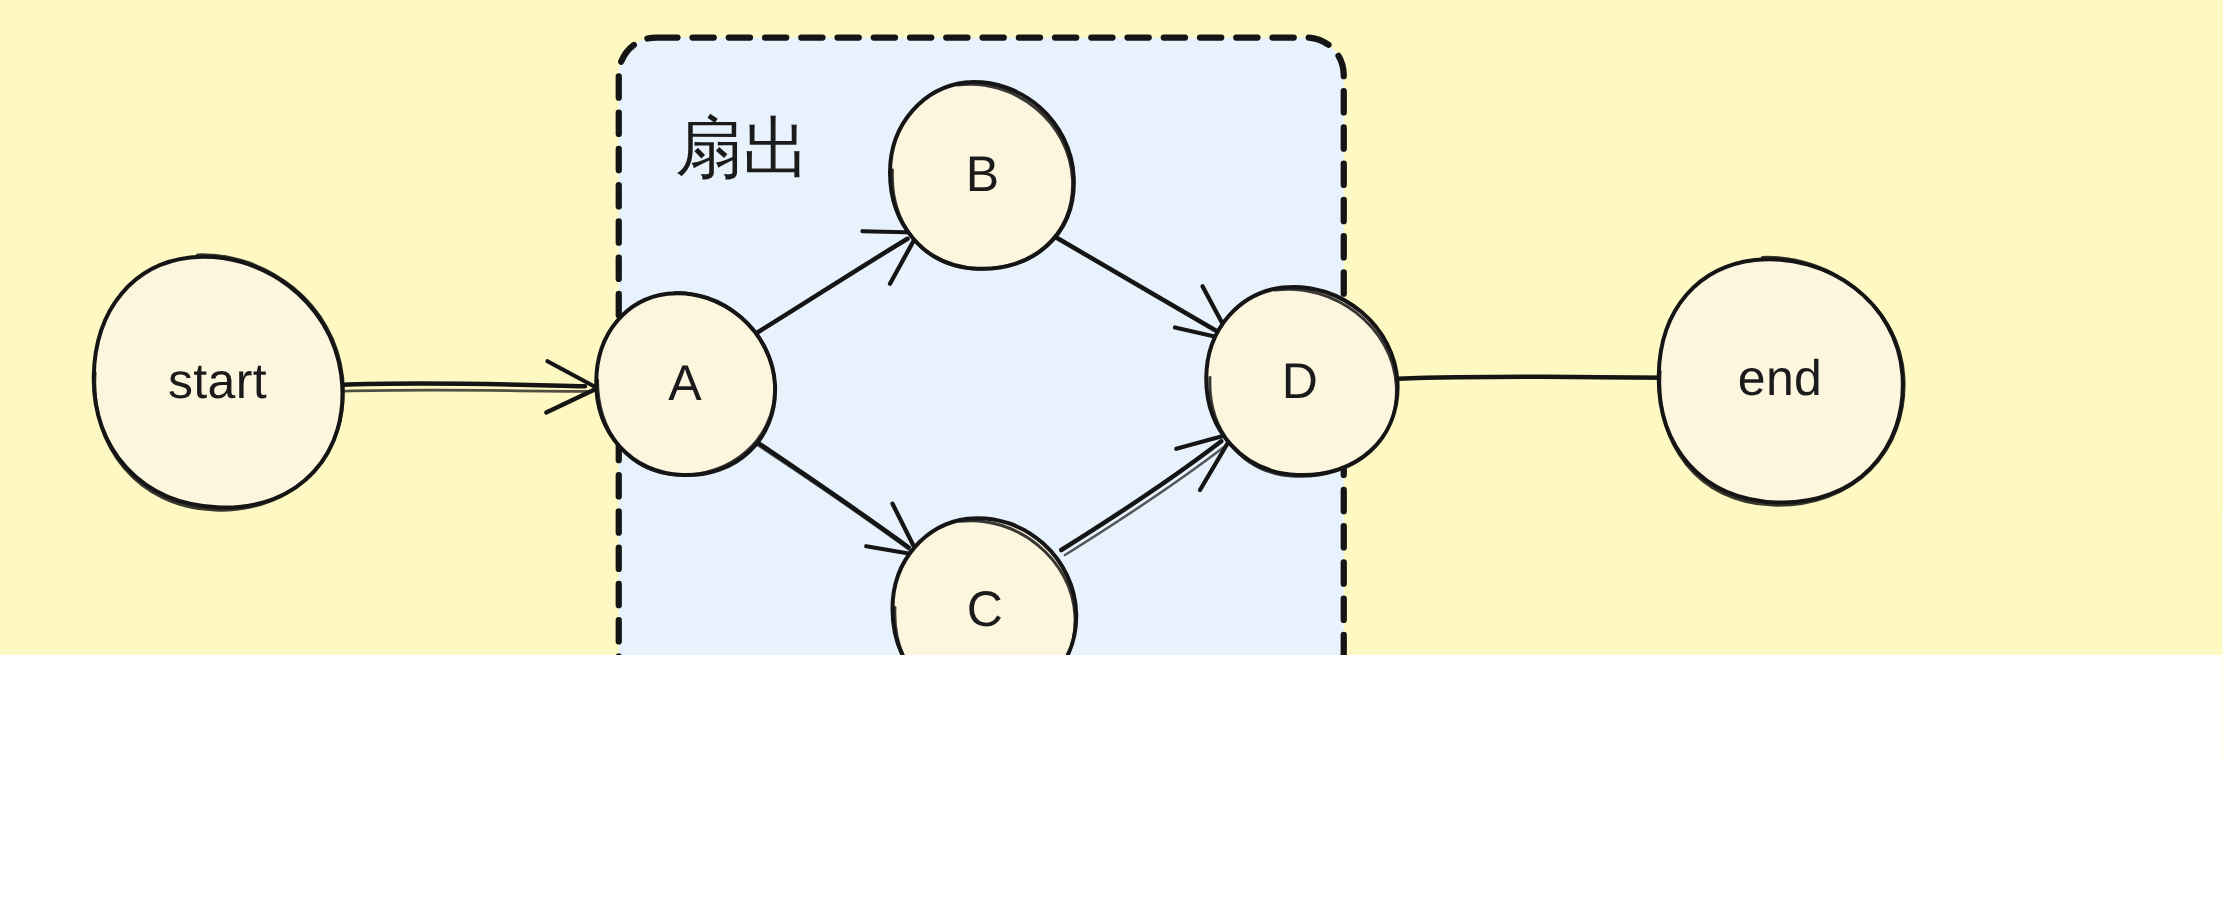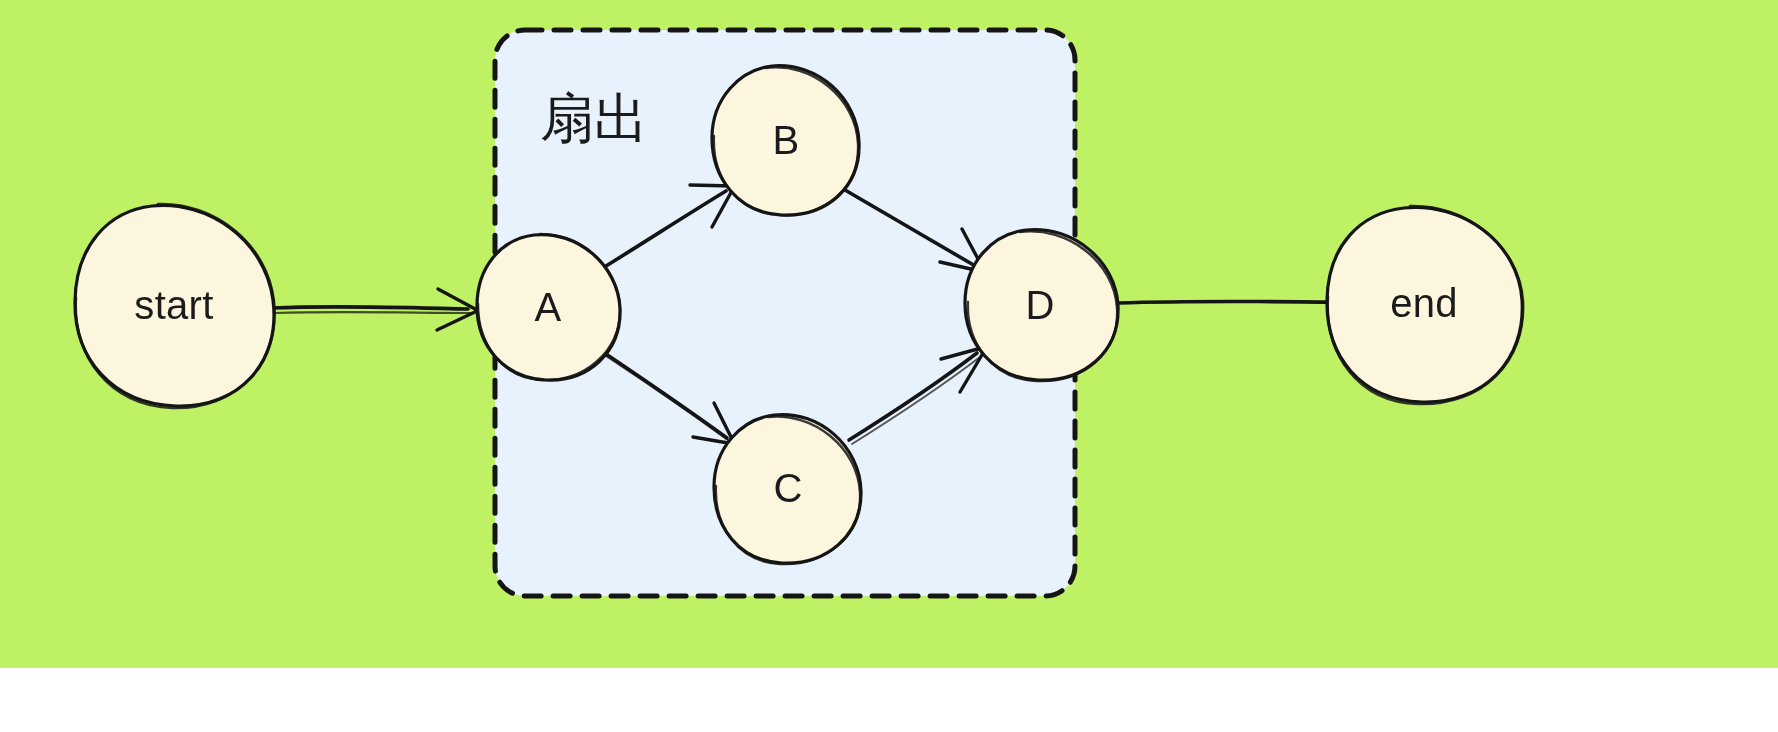--- a/index.html
+++ b/index.html
@@ -73,21 +73,21 @@
   .cluster-box {
     stroke: #151515;
     stroke-width: 5;
     stroke-dasharray: 17 12;
     stroke-linecap: round;
   }
 </style>
 </head>
 <body>
 
-<div id="diagram-root" style="width: 1778px; height: 668px; background: #bef264;">
+<div id="diagram-root" style="width: 1778px; height: 524px; background: #fef9c3;">
   <svg id="diagram-svg" viewBox="0 0 1778 732" xmlns="http://www.w3.org/2000/svg">
 
     <g>
       <rect id="cluster-rect" class="cluster-box" x="495" y="30" width="580" height="566" rx="30" ry="30" fill="#E8F2FC" style="stroke: rgb(21, 21, 21);"></rect>
       <text id="cluster-text" class="cluster-label" x="540" y="118" style="fill: rgb(27, 27, 27);">扇出</text>
     </g>
 
     <g>
       <path class="edge-line" d="M 272,308 C 340,305 420,308 468,309" style="stroke: rgb(21, 21, 21);"></path>
       <path class="edge-line" style="stroke-width: 2.2; opacity: 0.75; stroke: rgb(21, 21, 21);" d="M 274,313 C 345,311 418,313 470,313"></path>

